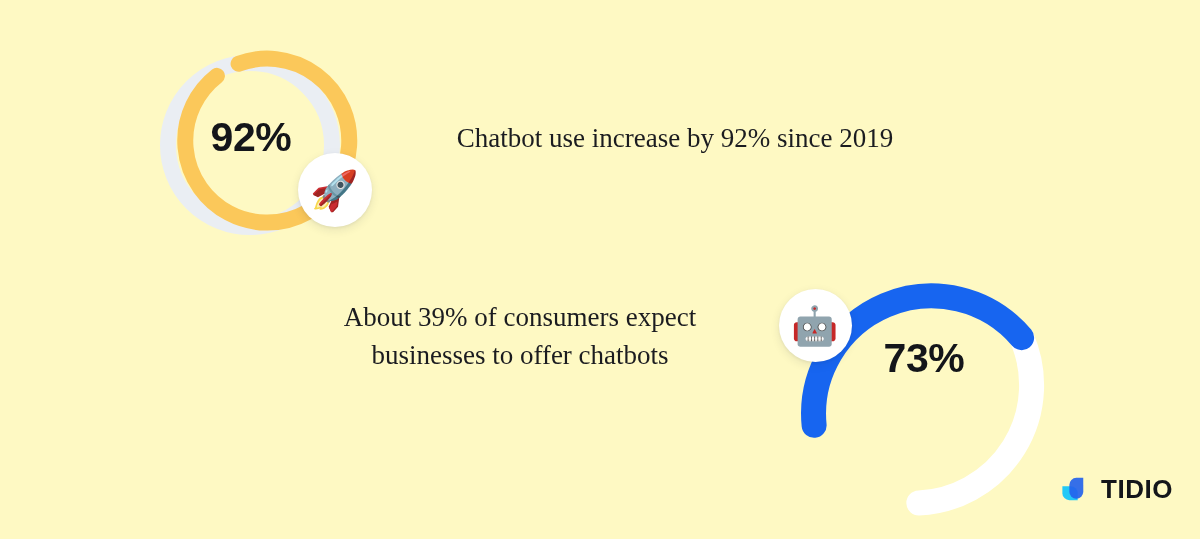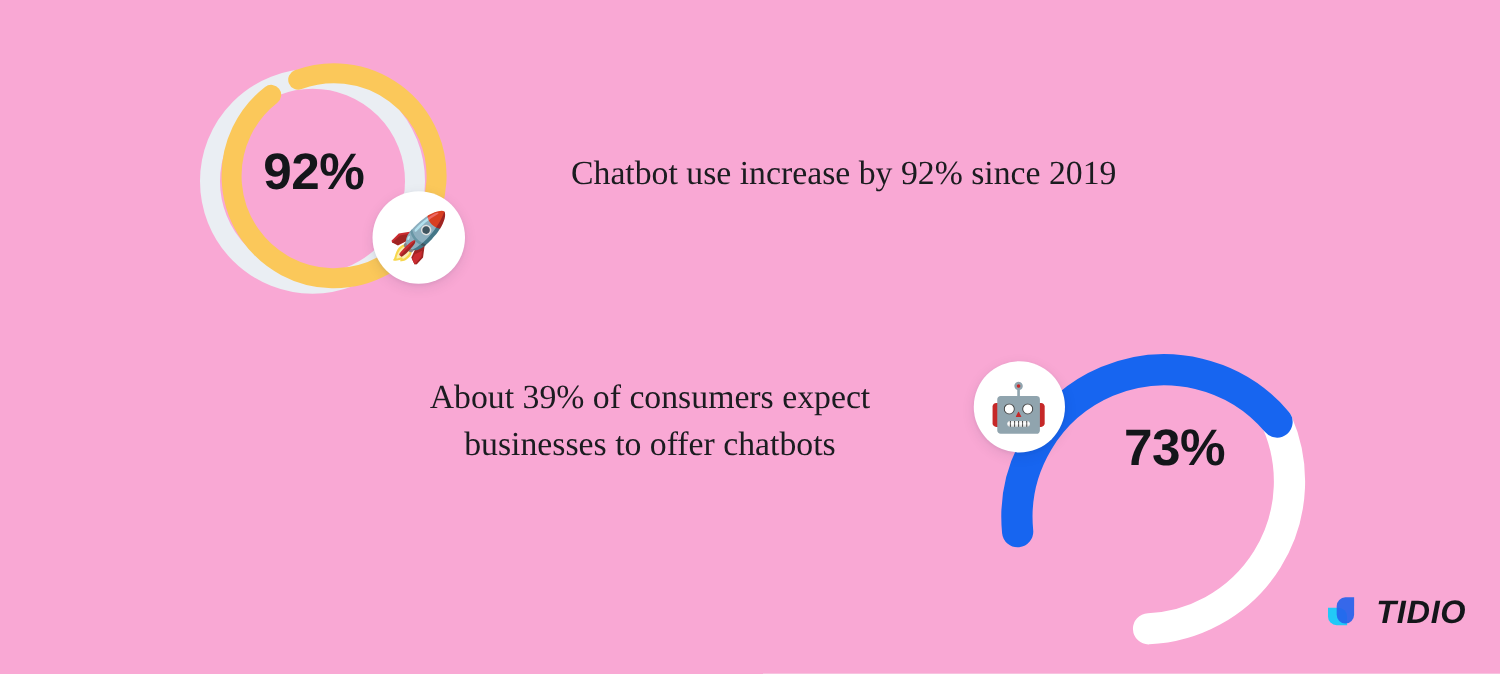--- a/index.html
+++ b/index.html
@@ -14,21 +14,21 @@
     overflow: hidden;
     position: relative;
   }
 
   #stage {
     position: absolute;
     left: 0;
     top: 0;
     width: 1200px;
     height: 539px;
-    background: #f9a8d4;
+    background: #fef9c3;
   }
 
   
   .abs { position: absolute; }
 
   
   .gauge-svg { display: block; overflow: visible; }
 
   
   .pct {
@@ -43,21 +43,21 @@
     top: 113px;
     width: 110px;
     text-align: center;
     font-size: 41px;
     line-height: 48px;
   }
   #pct-73 {
     left: 868px;
     top: 334px;
     width: 112px;
-    text-align: right;
+    text-align: center;
     font-size: 41px;
     line-height: 48px;
   }
 
   
   .statement {
     font-family: "Liberation Serif", serif;
     color: #1b1c20;
     font-size: 27px;
     line-height: 38px;
@@ -108,21 +108,20 @@
 
   
   #logo {
     left: 1061px;
     top: 469px;
     width: 112px;
     height: 40px;
     display: flex;
     align-items: center;
     gap: 15px;
-    font-style: italic;
   }
   #logo-mark { width: 36px; height: 36px; display: block; }
   #logo-word {
     font-family: "Liberation Sans", sans-serif;
     font-weight: 700;
     font-size: 26px;
     letter-spacing: 0.02em;
     color: #14161a;
     line-height: 1;
   }

